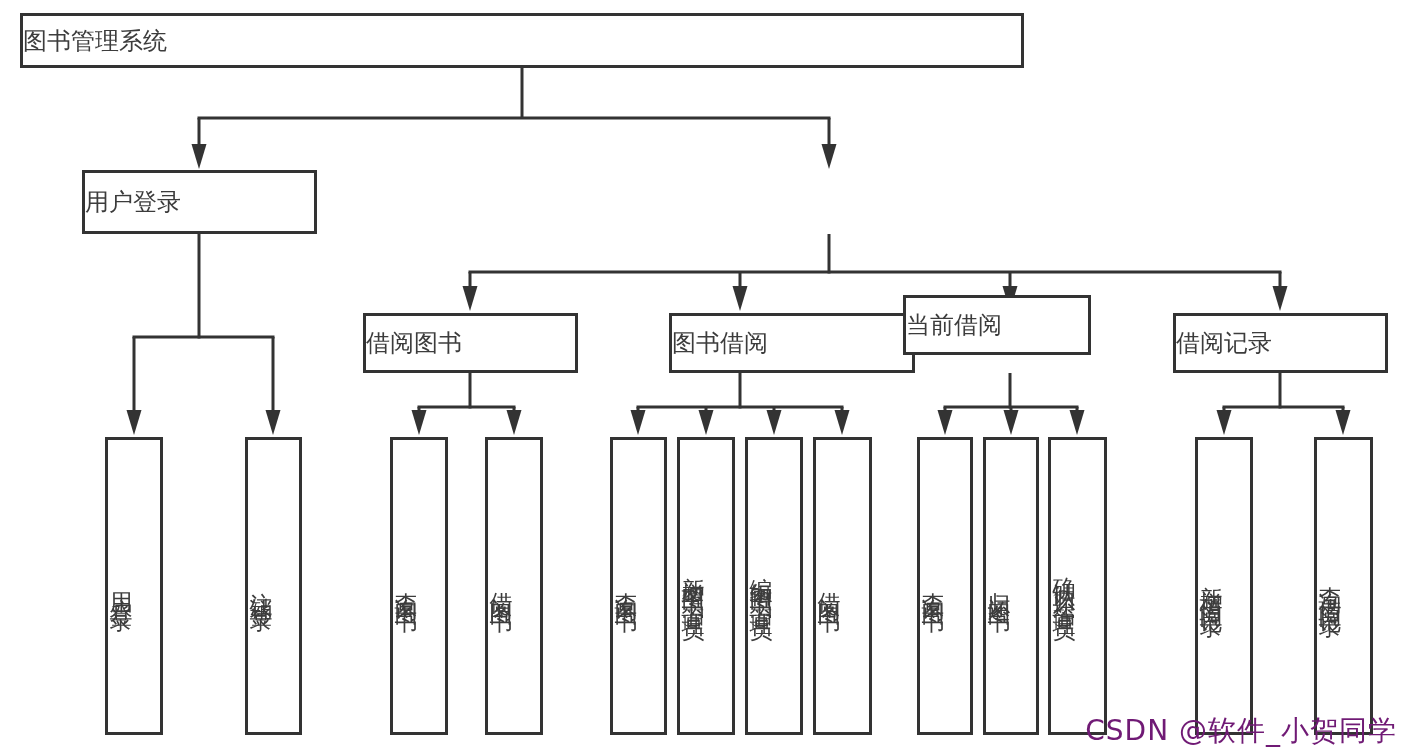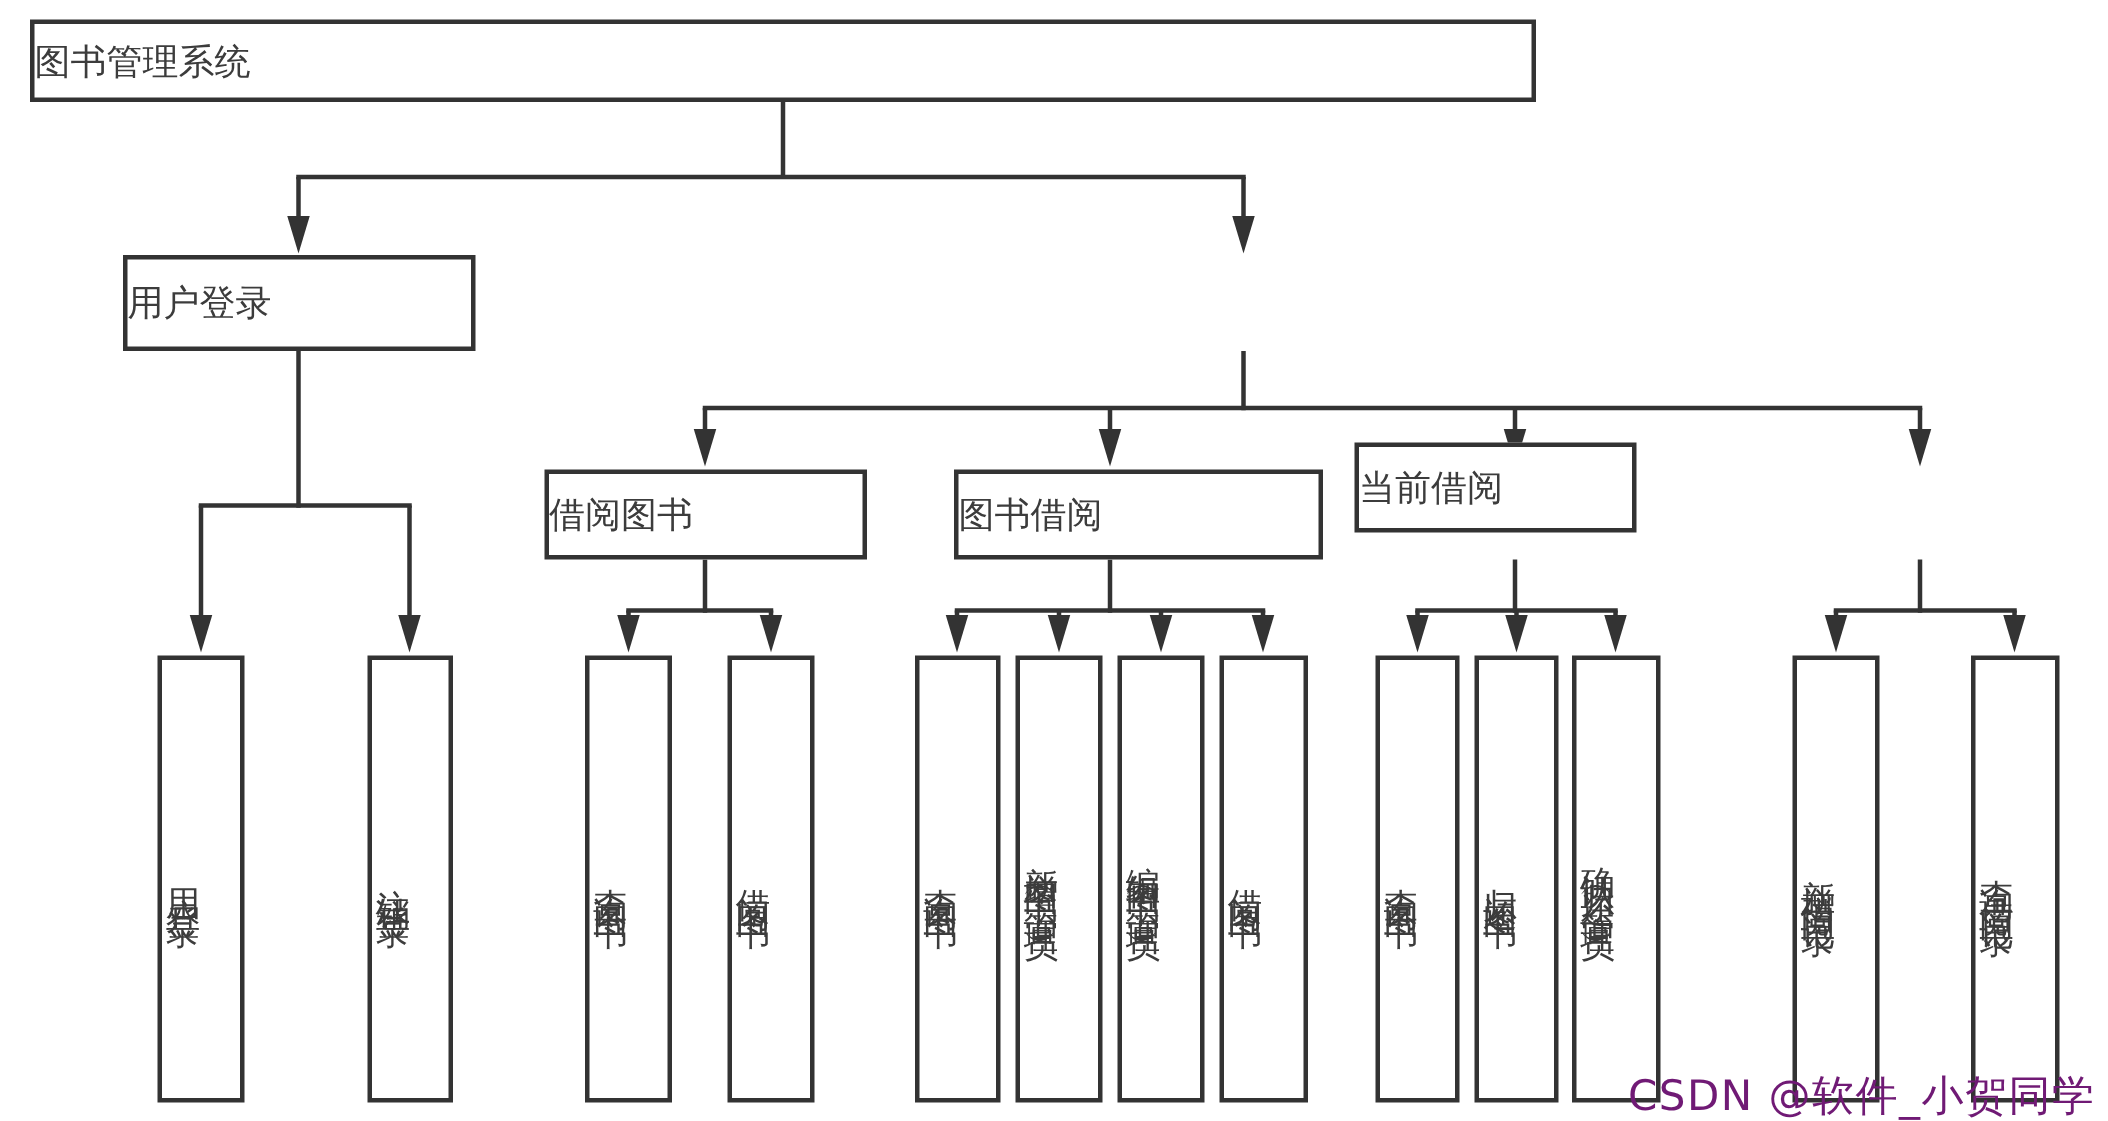--- a/index.html
+++ b/index.html
@@ -91,25 +91,28 @@
     <span>图书管理系统</span>
   </div>
 
   <div class="box hbox" style="left:82px;top:170px;width:235px;height:64px">
     <span>用户登录</span>
   </div>
 
   <div class="box hbox" style="left:363px;top:313px;width:215px;height:60px">
     <span>借阅图书</span>
   </div>
-  <div class="box hbox" style="left:636px;top:313px;width:246px;height:60px">
+  <div class="box hbox" style="left:669px;top:313px;width:246px;height:60px">
     <span>图书借阅</span>
   </div>
   <div class="box hbox" style="left:903px;top:295px;width:188px;height:60px">
     <span>当前借阅</span>
+  </div>
+  <div class="box hbox" style="left:1173px;top:313px;width:215px;height:60px">
+    <span>借阅记录</span>
   </div>
 
   <div class="box vbox" style="left:105px;top:437px;width:58px;height:298px">
     <span>用户登录</span>
   </div>
   <div class="box vbox" style="left:245px;top:437px;width:57px;height:298px">
     <span>注销登录</span>
   </div>
 
   <div class="box vbox" style="left:390px;top:437px;width:58px;height:298px">

